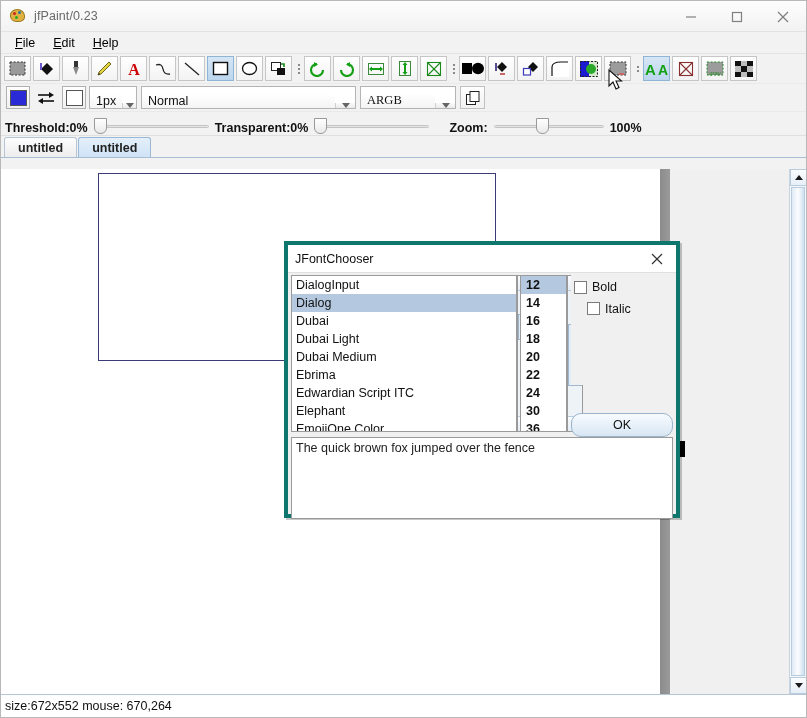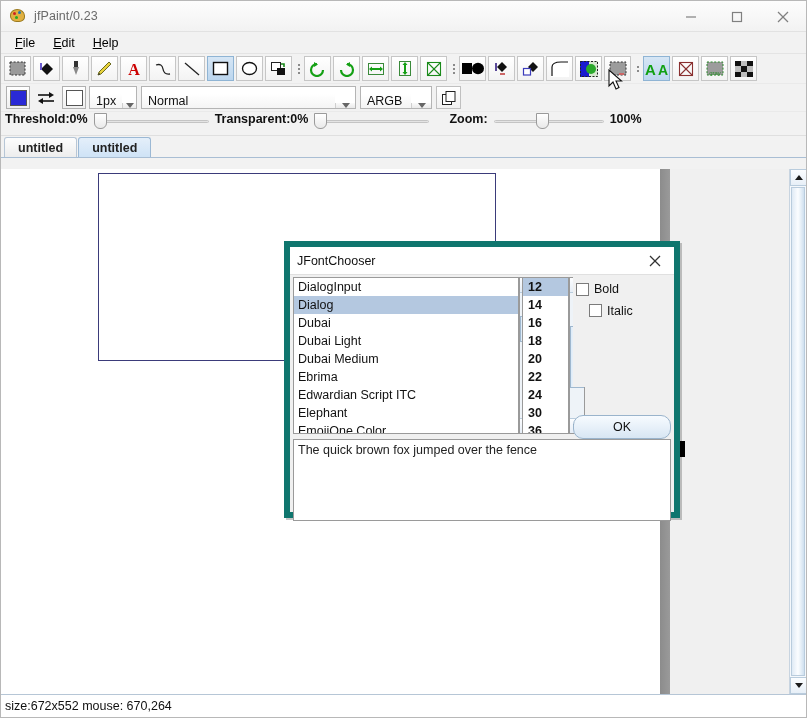--- a/index.html
+++ b/index.html
@@ -132,21 +132,21 @@
     border-top: 5px solid #666;
   }
   .copybtn {
     width: 25px; height: 23px; border: 1px solid #c0c0c0;
     background: linear-gradient(#fff,#f1f1f1);
     display:flex;align-items:center;justify-content:center; flex:none;
   }
 
   
   .sliderrow {
-    display: flex; align-items: flex-start;
+    display: flex; align-items: flex-end;
     height: 24px; background: #f2f2f2;
     padding: 0 4px; border-bottom: 1px solid #dfdfdf;
     position: relative;
   }
   .slabel { font-size: 12.5px; font-weight: bold; color: #111; white-space: nowrap; }
   .slabel.norm { font-weight: bold; }
   .slider { position: relative; height: 18px; margin: 0 6px; flex: none; }
   .slider .track {
     position: absolute; left: 0; right: 0; top: 8px; height: 3px;
     background: linear-gradient(#d2d2d2,#f6f6f6);
@@ -241,21 +241,21 @@
     padding-left: 4px;
     font-size: 12.5px; color: #111;
   }
 
   
   .dialog {
     position: absolute;
     left: 283px; top: 240px;
     width: 396px; height: 277px;
     background: #f0f0f0;
-    border: 6px solid #0f766e;
+    border: 4px solid #0f766e;
     box-shadow: 2px 2px 0 rgba(0,0,0,.22);
   }
   .dlg-title {
     height: 28px; background: #ffffff;
     display: flex; align-items: center;
     padding-left: 7px;
     border-bottom: 1px solid #e0e0e0;
     position: relative;
   }
   .dlg-title span { font-size: 12.5px; color: #111; }
@@ -576,21 +576,21 @@
     </div>
 
     <div class="combo" style="width:48px;">
       <div class="val">1px</div>
       <div class="arrow"></div>
     </div>
     <div class="combo" style="width:215px;">
       <div class="val" style="flex:1;">Normal</div>
       <div class="arrow"></div>
     </div>
-    <div class="combo" style="width:72px;">
+    <div class="combo" style="width:96px;font-family:Liberation Serif, serif;">
       <div class="val" style="flex:1;">ARGB</div>
       <div class="arrow"></div>
     </div>
     <div class="copybtn">
       <svg width="16" height="16">
           <rect x="1.5" y="4.5" width="9" height="10" fill="#fff" stroke="#222"></rect>
           <rect x="5" y="1.5" width="9" height="10" fill="#fff" stroke="#222"></rect>
         </svg>
     </div>
   </div>

